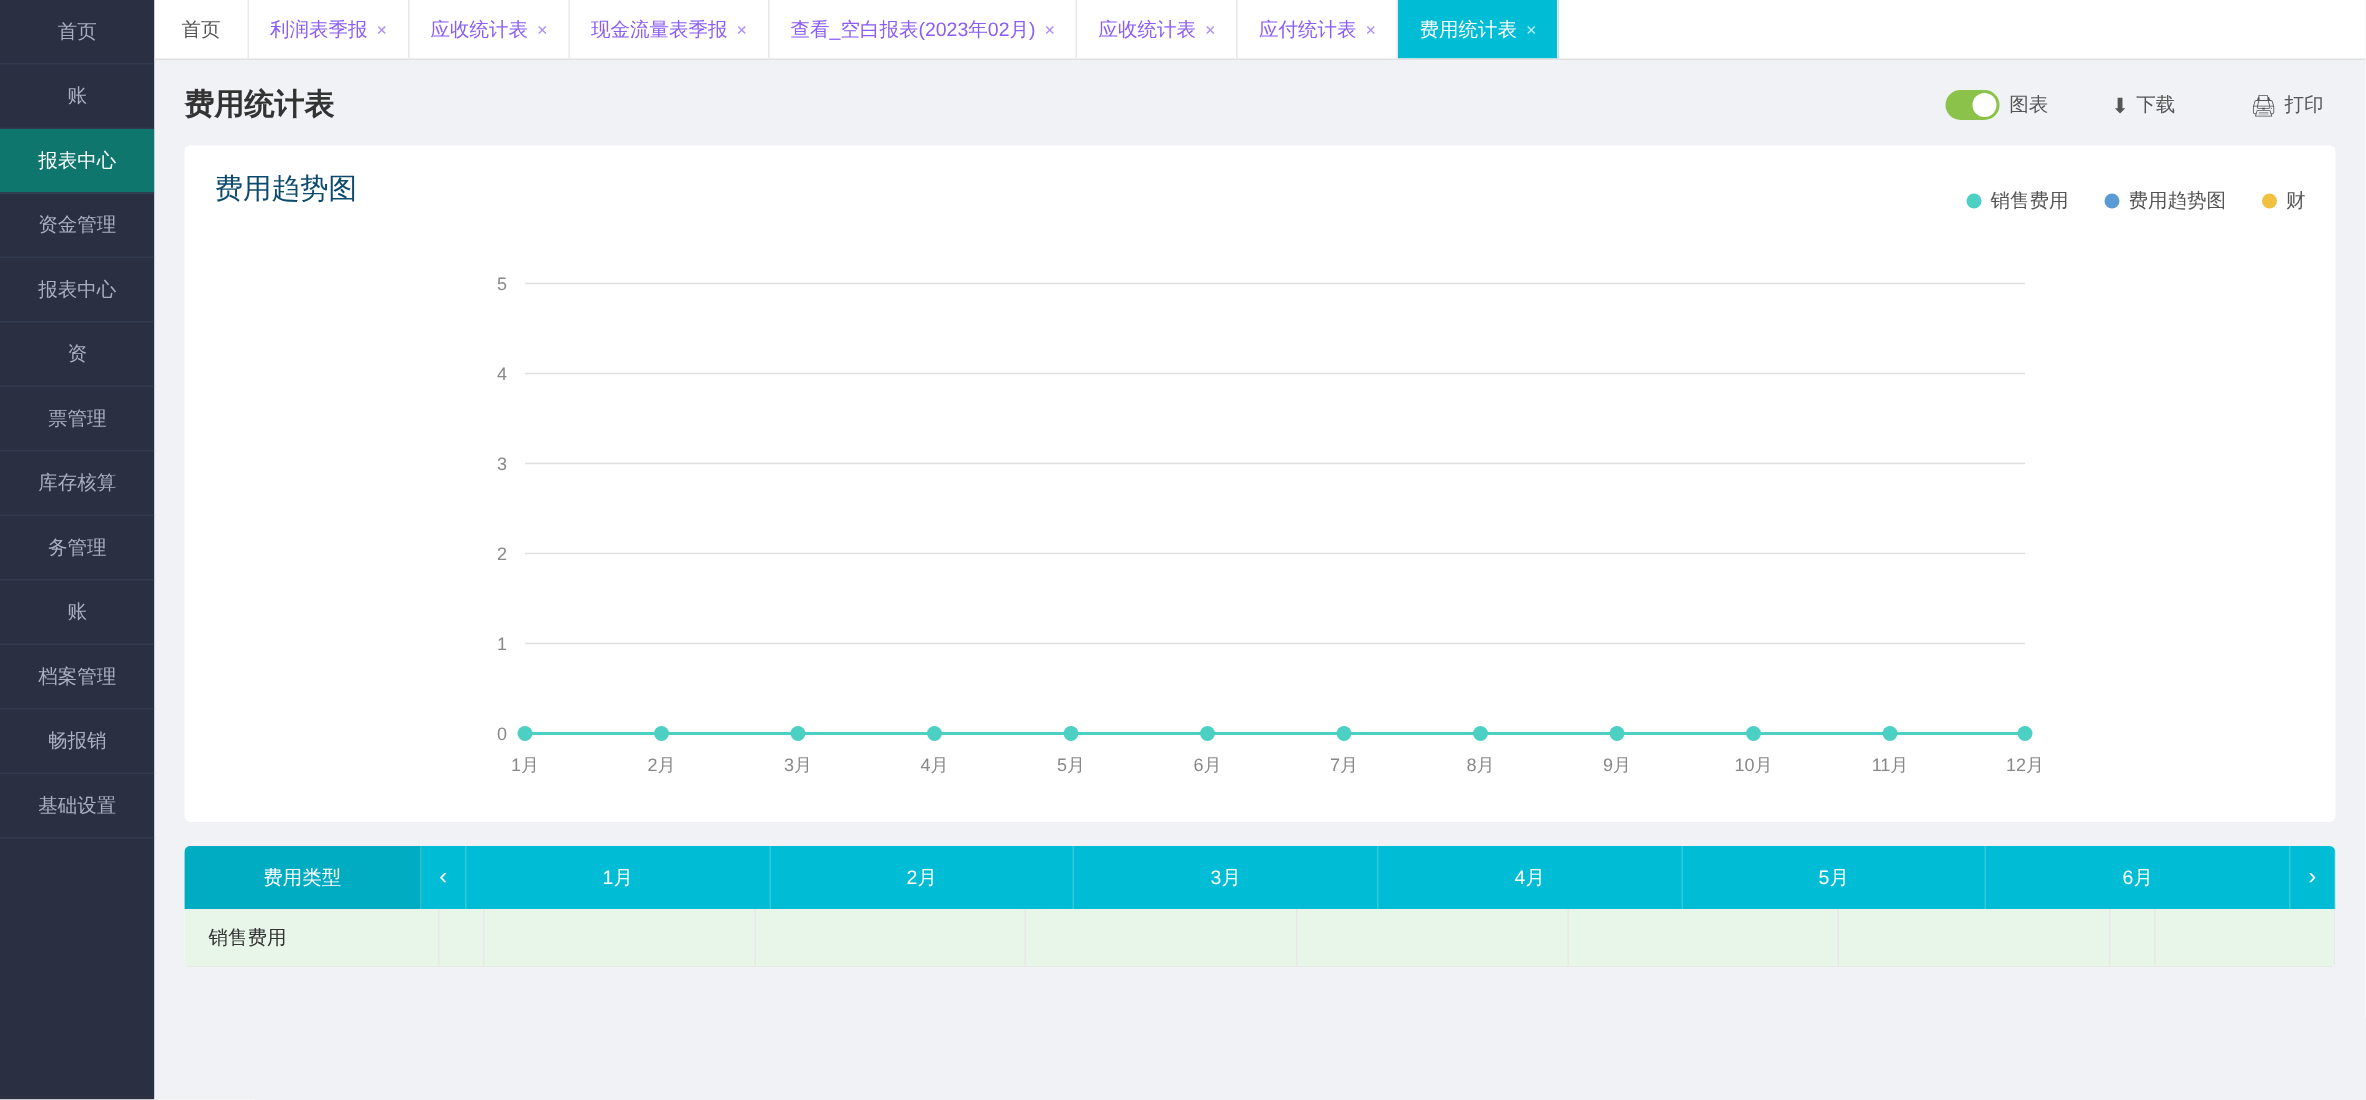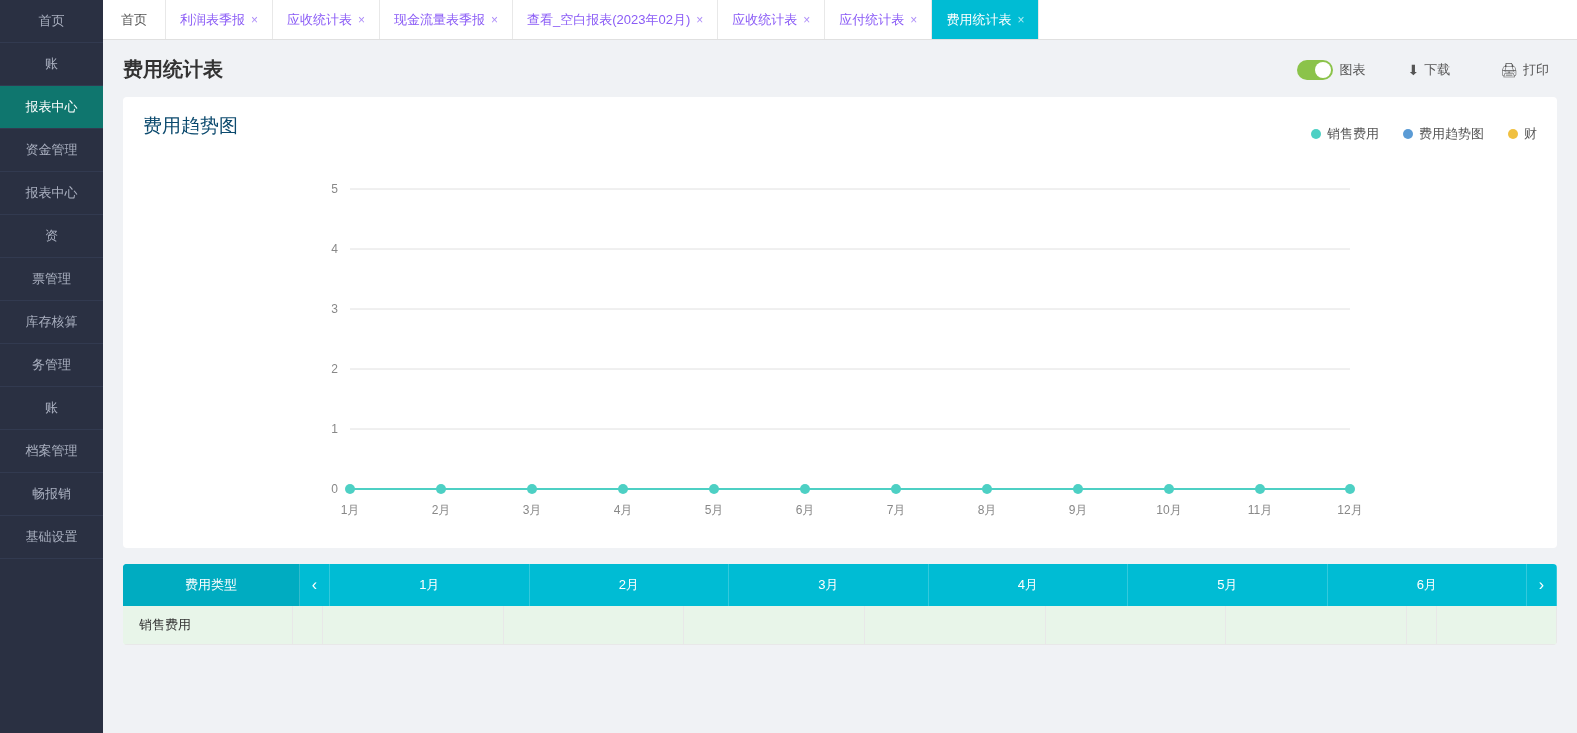--- a/index.html
+++ b/index.html
@@ -196,21 +196,21 @@
     .th-cell {
       padding: 12px 10px;
       text-align: center;
       border-right: 1px solid rgba(255,255,255,0.2);
       display: flex;
       align-items: center;
       justify-content: center;
       gap: 4px;
     }
     .th-type {
-      width: 177px;
+      width: 158px;
       flex-shrink: 0;
       background: #00acc1;
     }
     .th-month {
       flex: 1;
       min-width: 100px;
     }
     .th-total {
       width: 120px;
       flex-shrink: 0;

